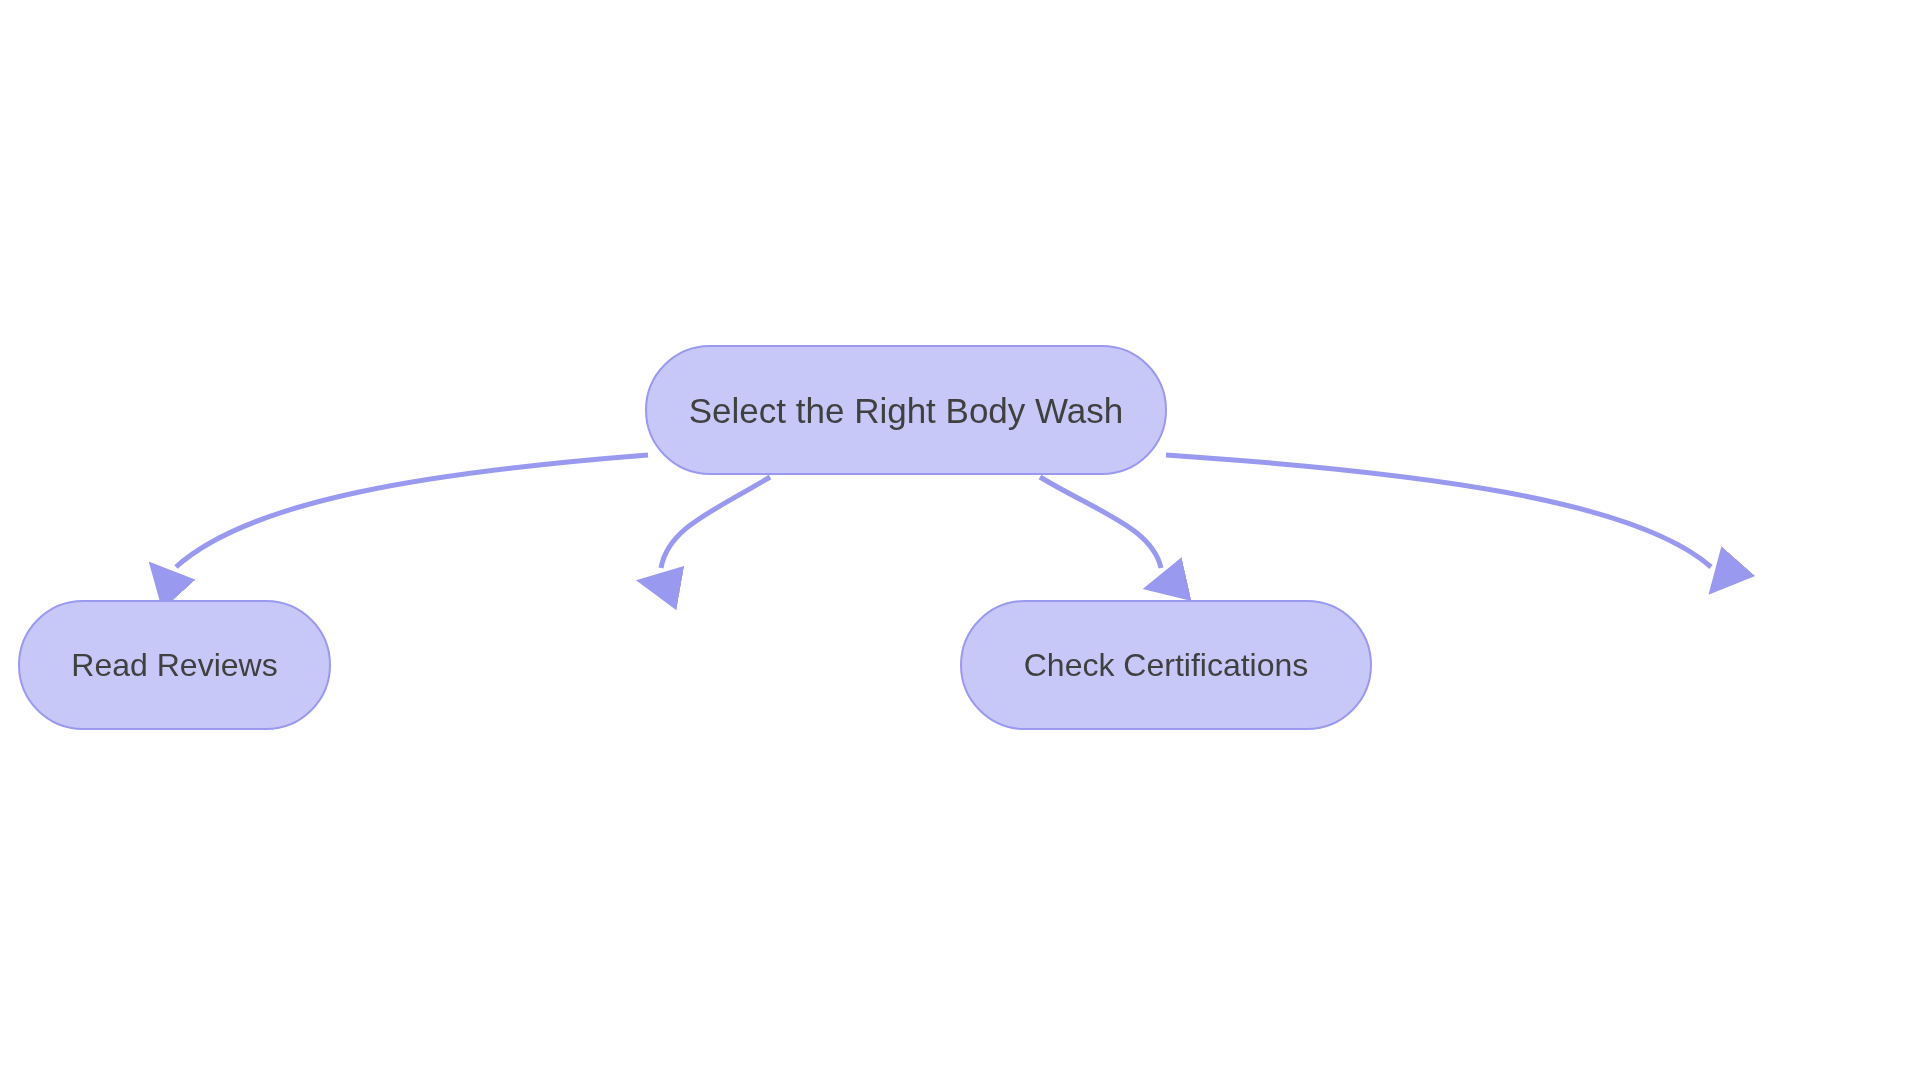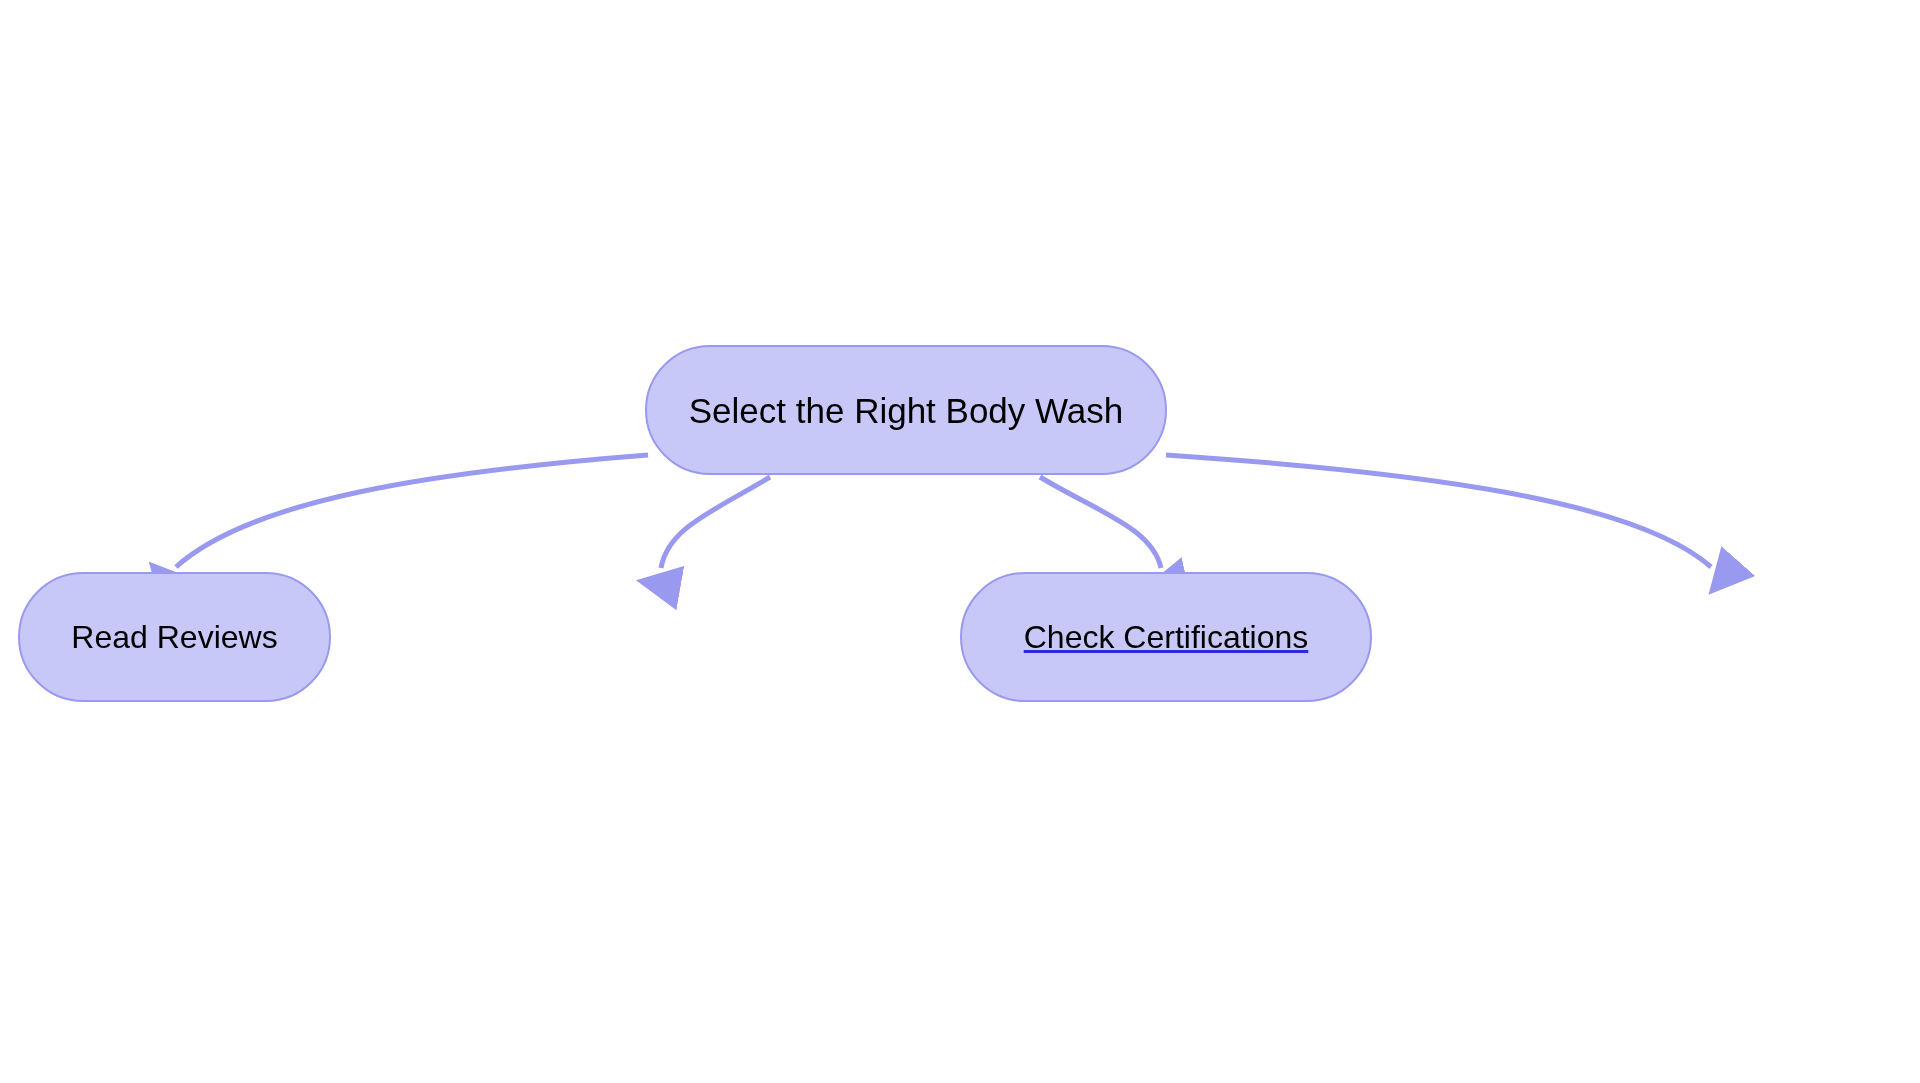--- a/index.html
+++ b/index.html
@@ -34,43 +34,43 @@
     align-items: center;
     justify-content: center;
     background: #c8c8f8;
     border: 2px solid #9999ef;
     border-radius: 999px;
     color: #2b2bd8;
     white-space: nowrap;
   }
   .node-label {
     font-family: "Liberation Sans", sans-serif;
-    color: #000000;
+    color: #404040;
     line-height: 1;
   }
   .node-root {
     left: 645px;
     top: 345px;
     width: 522px;
     height: 130px;
   }
   .node-root .node-label {
     font-size: 35px;
   }
   .node-child {
-    top: 572px;
+    top: 600px;
     height: 130px;
     align-items: center;
   }
   .node-child .node-label {
     font-size: 32px;
   }
   .node-c0 { left: 18px;   width: 313px; }
   .node-c1 { left: 450px;  width: 392px; }
-  .node-c2 { left: 960px;  width: 412px; text-decoration: underline; }
+  .node-c2 { left: 960px;  width: 412px; }
   .node-c3 { left: 1495px; width: 412px; }
 </style>
 </head>
 <body>
 
 <div id="flowchart">
 
   <svg id="edge-layer" viewBox="0 0 1920 1083">
     <defs>
       <marker id="arrowhead" markerWidth="10" markerHeight="9" refX="1.2" refY="4.5" orient="auto" markerUnits="strokeWidth">

